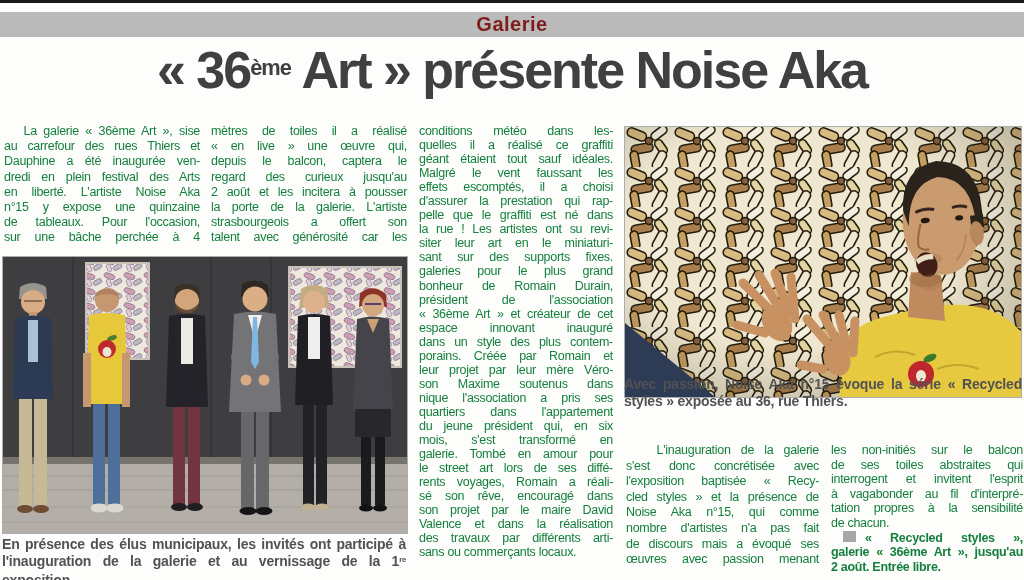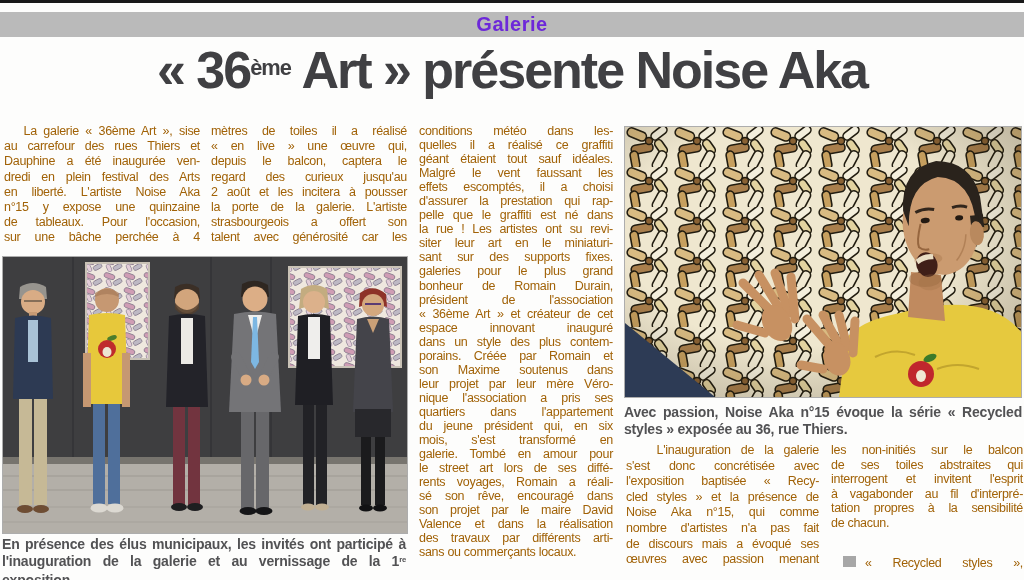--- a/index.html
+++ b/index.html
@@ -1,46 +1,46 @@
 <!DOCTYPE html>
 <html lang="fr"><head>
 <meta charset="utf-8">
 <style>
   html,body{margin:0;padding:0;background:#e8e8e8;}
   .page{position:relative;width:1024px;height:580px;background:#fdfdfc;overflow:hidden;
         font-family:"Liberation Sans", sans-serif;}
   .topline{position:absolute;left:0;top:0;width:1024px;height:3px;background:#181818;}
   .section-bar{position:absolute;left:0;top:12px;width:1024px;height:25px;background:#bababa;
         display:flex;align-items:center;justify-content:center;}
-  .section-bar span{font-weight:bold;font-size:20px;color:#6d28d9;letter-spacing:.5px;}
+  .section-bar span{font-weight:bold;font-size:20px;color:#7f1d1d;letter-spacing:.5px;}
   .headline{position:absolute;left:0;top:40px;width:1024px;margin:0;text-align:center;
         font-weight:bold;font-size:52px;letter-spacing:-2px;color:#404043;white-space:nowrap;}
   .headline .hsup{font-size:42%;position:relative;top:-0.58em;letter-spacing:-1px;}
 
-  .col{position:absolute;font-size:12.5px;letter-spacing:-0.3px;color:#a16207;}
+  .col{position:absolute;font-size:12.5px;letter-spacing:-0.3px;color:#15803d;}
   #col1{left:4px;  top:124px;width:196px;line-height:15.2px;}
   #col2{left:211px;top:124px;width:196px;line-height:15.2px;}
   #col3{left:419px;top:124px;width:194px;line-height:14.05px;}
   #col4{left:626px;top:443px;width:193px;line-height:15.6px;}
   #col5{left:831px;top:443px;width:192px;line-height:14.6px;}
 
   .tline{text-align:justify;text-align-last:justify;}
   .tline.pend{text-align-last:left;}
-  .tline.bold{font-weight:normal;margin-top:25px;}
+  .tline.bold{font-weight:bold;}
   .sq{display:inline-block;width:13px;height:11px;background:#a7a7a7;margin:0 9px 0 12px;}
 
   .photo{position:absolute;border:1px solid #adadad;overflow:hidden;background:#ddd;}
   #photo-left{left:2px;top:256px;width:404px;height:276px;}
   #photo-right{left:624px;top:126px;width:396px;height:270px;}
   .photo svg{display:block;width:100%;height:100%;}
 
   .caption{position:absolute;font-weight:bold;font-size:14px;letter-spacing:-0.2px;
         color:#525254;line-height:16.5px;}
   #cap-left{left:2px;top:536px;width:404px;}
-  #cap-right{left:624px;top:404px;width:398px;}
+  #cap-right{left:624px;top:376px;width:398px;}
   .cap-sup{font-size:55%;position:relative;top:-0.4em;}
 </style>
 </head>
 <body>
 
 <div class="page">
 
   <div class="topline"></div>
 
   <div class="section-bar">
@@ -80,22 +80,22 @@
       <div class="tline">la rue ! Les artistes ont su revi-</div>
       <div class="tline">siter leur art en le miniaturi-</div>
       <div class="tline">sant sur des supports fixes.</div>
       <div class="tline">galeries pour le plus grand</div>
       <div class="tline">bonheur de Romain Durain,</div>
       <div class="tline">président de l'association</div>
       <div class="tline">« 36ème Art » et créateur de cet</div>
       <div class="tline">espace innovant inauguré</div>
       <div class="tline">dans un style des plus contem-</div>
       <div class="tline">porains. Créée par Romain et</div>
+      <div class="tline">leur projet par leur mère Véro-</div>
       <div class="tline">son Maxime soutenus dans</div>
-      <div class="tline">leur projet par leur mère Véro-</div>
       <div class="tline">nique l'association a pris ses</div>
       <div class="tline">quartiers dans l'appartement</div>
       <div class="tline">du jeune président qui, en six</div>
       <div class="tline">mois, s'est transformé en</div>
       <div class="tline">galerie. Tombé en amour pour</div>
       <div class="tline">le street art lors de ses diffé-</div>
       <div class="tline">rents voyages, Romain a réali-</div>
       <div class="tline">sé son rêve, encouragé dans</div>
       <div class="tline">son projet par le maire David</div>
       <div class="tline">Valence et dans la réalisation</div>

